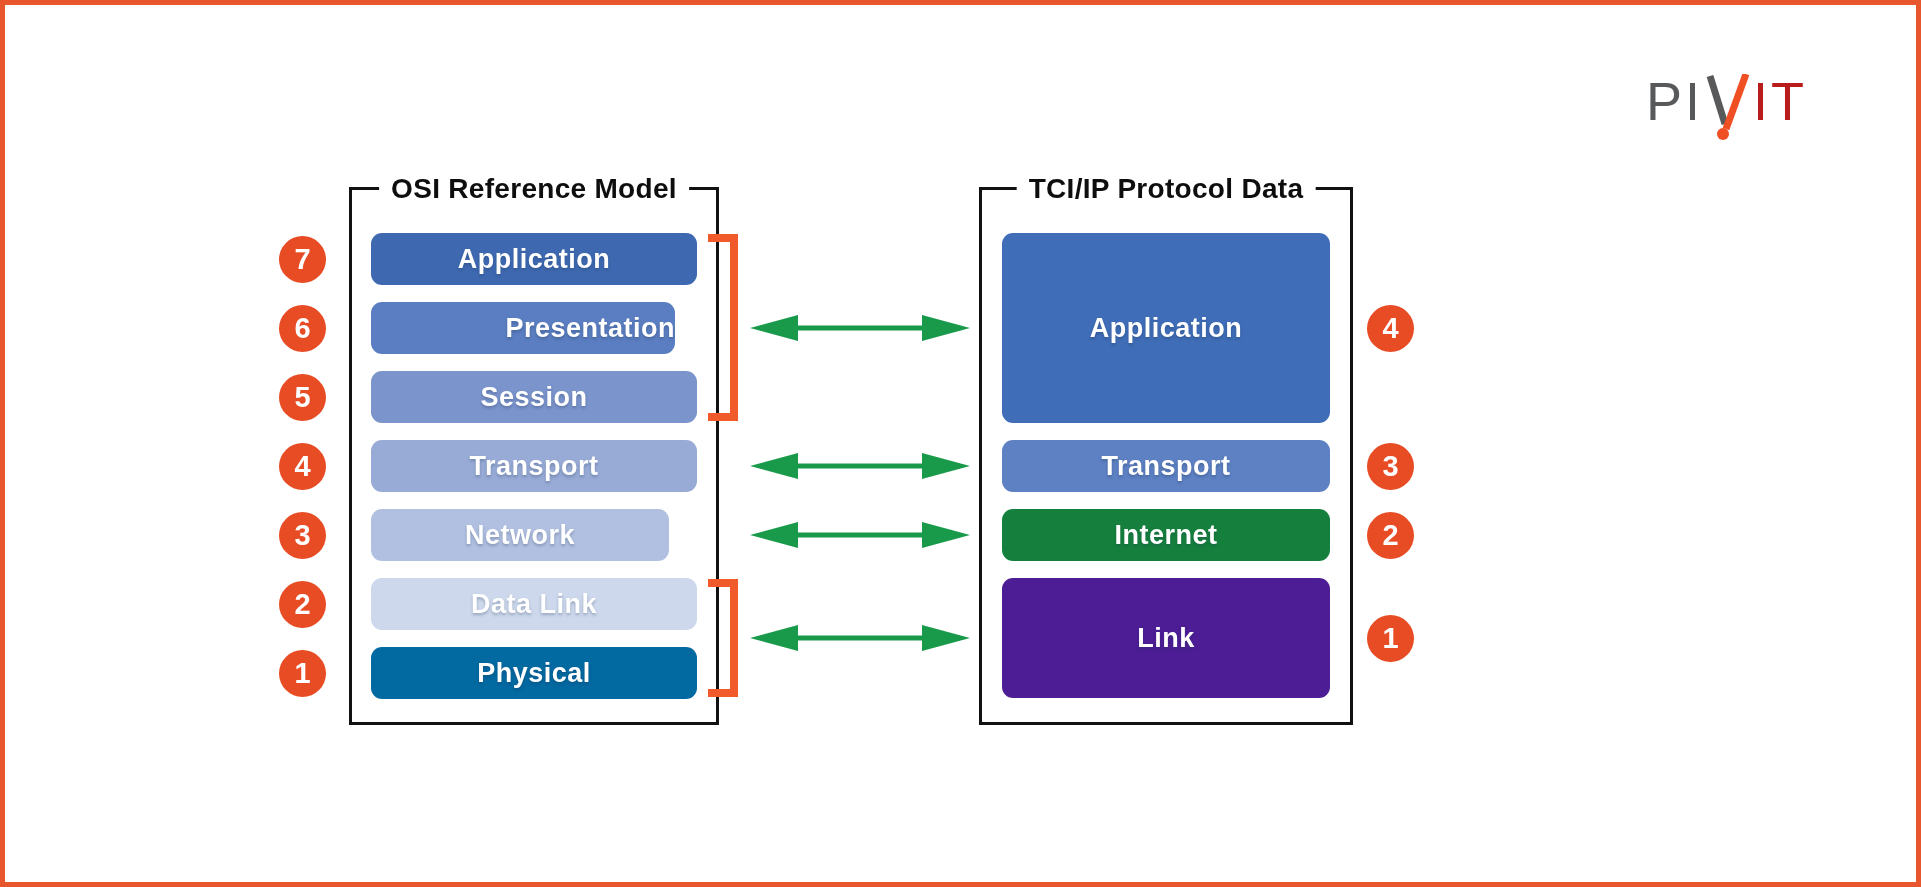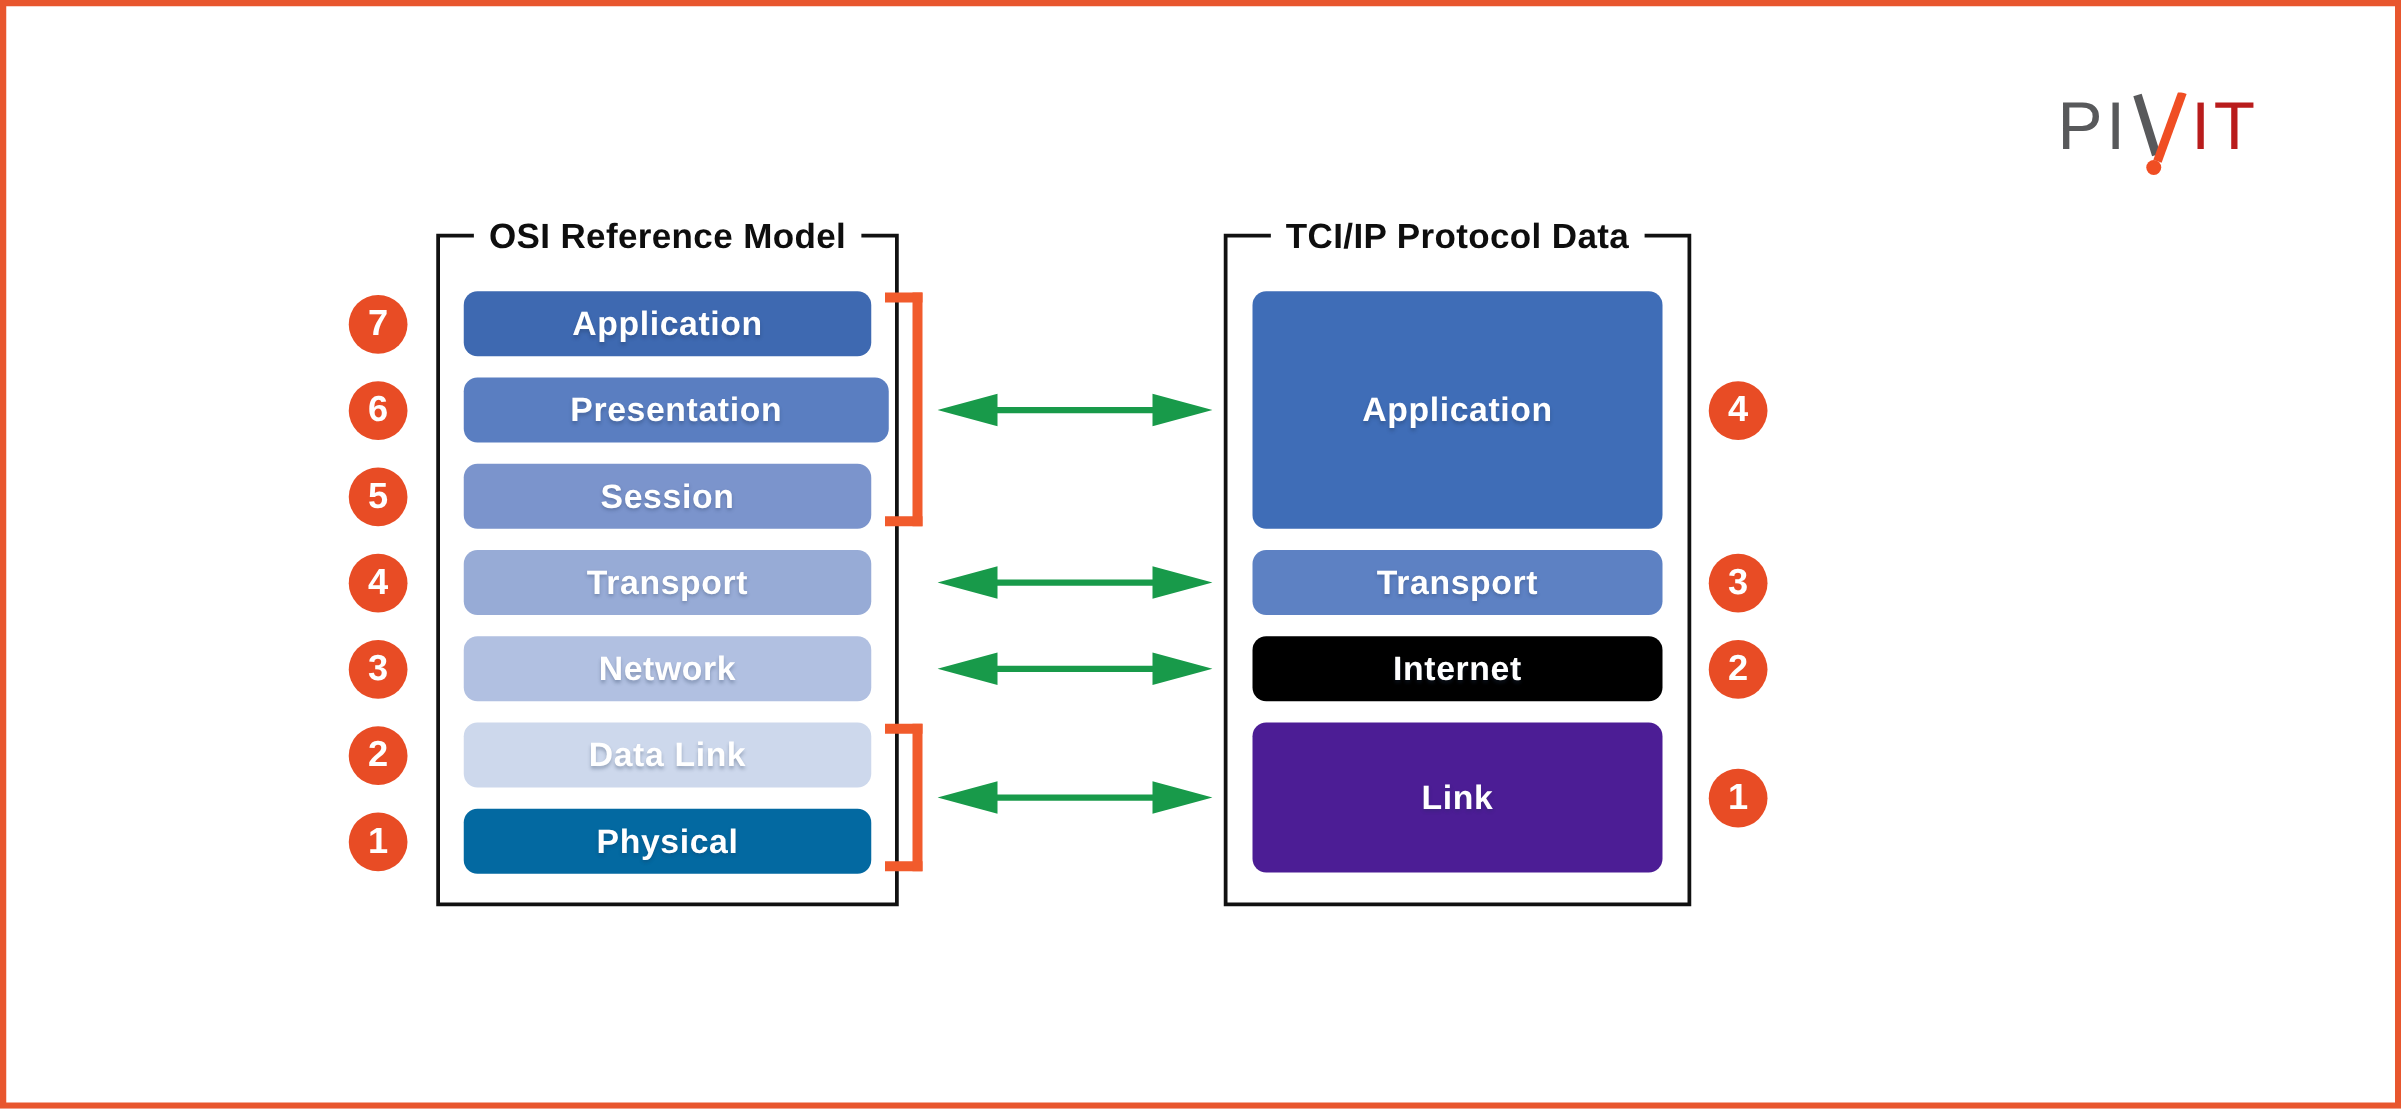--- a/index.html
+++ b/index.html
@@ -53,30 +53,30 @@
     <span style="color: #b91c1c;">IT</span>
   </div>
 
   <div class="model-box" style="left: 344px; top: 182px; width: 370px; height: 538px; border-color: rgb(17, 17, 17);">
     <div class="box-title" style="color: rgb(14, 14, 14);">OSI Reference Model</div>
   </div>
 
   <div class="layer" style="left: 366px; top: 228px; width: 326px; height: 52px; background-color: rgb(62, 105, 177);">
     <span class="layer-label">Application</span>
     </div>
-  <div class="layer" style="left: 366px; top: 297px; width: 340px; height: 52px; background-color: rgb(90, 126, 193);">
+  <div class="layer" style="left: 366px; top: 297px; width: 304px; height: 52px; background-color: rgb(90, 126, 193); justify-content: flex-end;">
     <span class="layer-label">Presentation</span>
     </div>
   <div class="layer" style="left: 366px; top: 366px; width: 326px; height: 52px; background-color: rgb(123, 148, 204);">
     <span class="layer-label">Session</span>
     </div>
   <div class="layer" style="left: 366px; top: 435px; width: 326px; height: 52px; background-color: rgb(151, 171, 214);">
     <span class="layer-label">Transport</span>
     </div>
-  <div class="layer" style="left: 366px; top: 504px; width: 326px; height: 52px; background-color: rgb(177, 192, 225);">
+  <div class="layer" style="left: 366px; top: 504px; width: 298px; height: 52px; background-color: rgb(177, 192, 225);">
     <span class="layer-label">Network</span>
     </div>
   <div class="layer" style="left: 366px; top: 573px; width: 326px; height: 52px; background-color: rgb(205, 216, 236);">
     <span class="layer-label">Data Link</span>
     </div>
   <div class="layer" style="left: 366px; top: 642px; width: 326px; height: 52px; background-color: #0369a1;">
     <span class="layer-label">Physical</span>
     </div>
 
   <div class="badge" style="left: 274px; top: 231px; background-color: rgb(232, 76, 37);">
@@ -136,21 +136,21 @@
   <div class="model-box" style="left: 974px; top: 182px; width: 374px; height: 538px; border-color: rgb(17, 17, 17);">
     <div class="box-title" style="color: rgb(14, 14, 14);">TCI/IP Protocol Data</div>
   </div>
 
   <div class="layer" style="left: 997px; top: 228px; width: 328px; height: 190px; background-color: rgb(63, 109, 183);">
     <span class="layer-label">Application</span>
     </div>
   <div class="layer" style="left: 997px; top: 435px; width: 328px; height: 52px; background-color: rgb(93, 129, 195);">
     <span class="layer-label">Transport</span>
     </div>
-  <div class="layer" style="left: 997px; top: 504px; width: 328px; height: 52px; background-color: #000000;">
+  <div class="layer" style="left: 997px; top: 504px; width: 328px; height: 52px; background-color: #15803d;">
     <span class="layer-label">Internet</span>
     </div>
   <div class="layer" style="left: 997px; top: 573px; width: 328px; height: 120px; background-color: #4c1d95;">
     <span class="layer-label">Link</span>
     </div>
 
   <div class="badge" style="left: 1362px; top: 300px; background-color: rgb(232, 76, 37);">
       <span>4</span>
     </div>
   <div class="badge" style="left: 1362px; top: 438px; background-color: rgb(232, 76, 37);">

